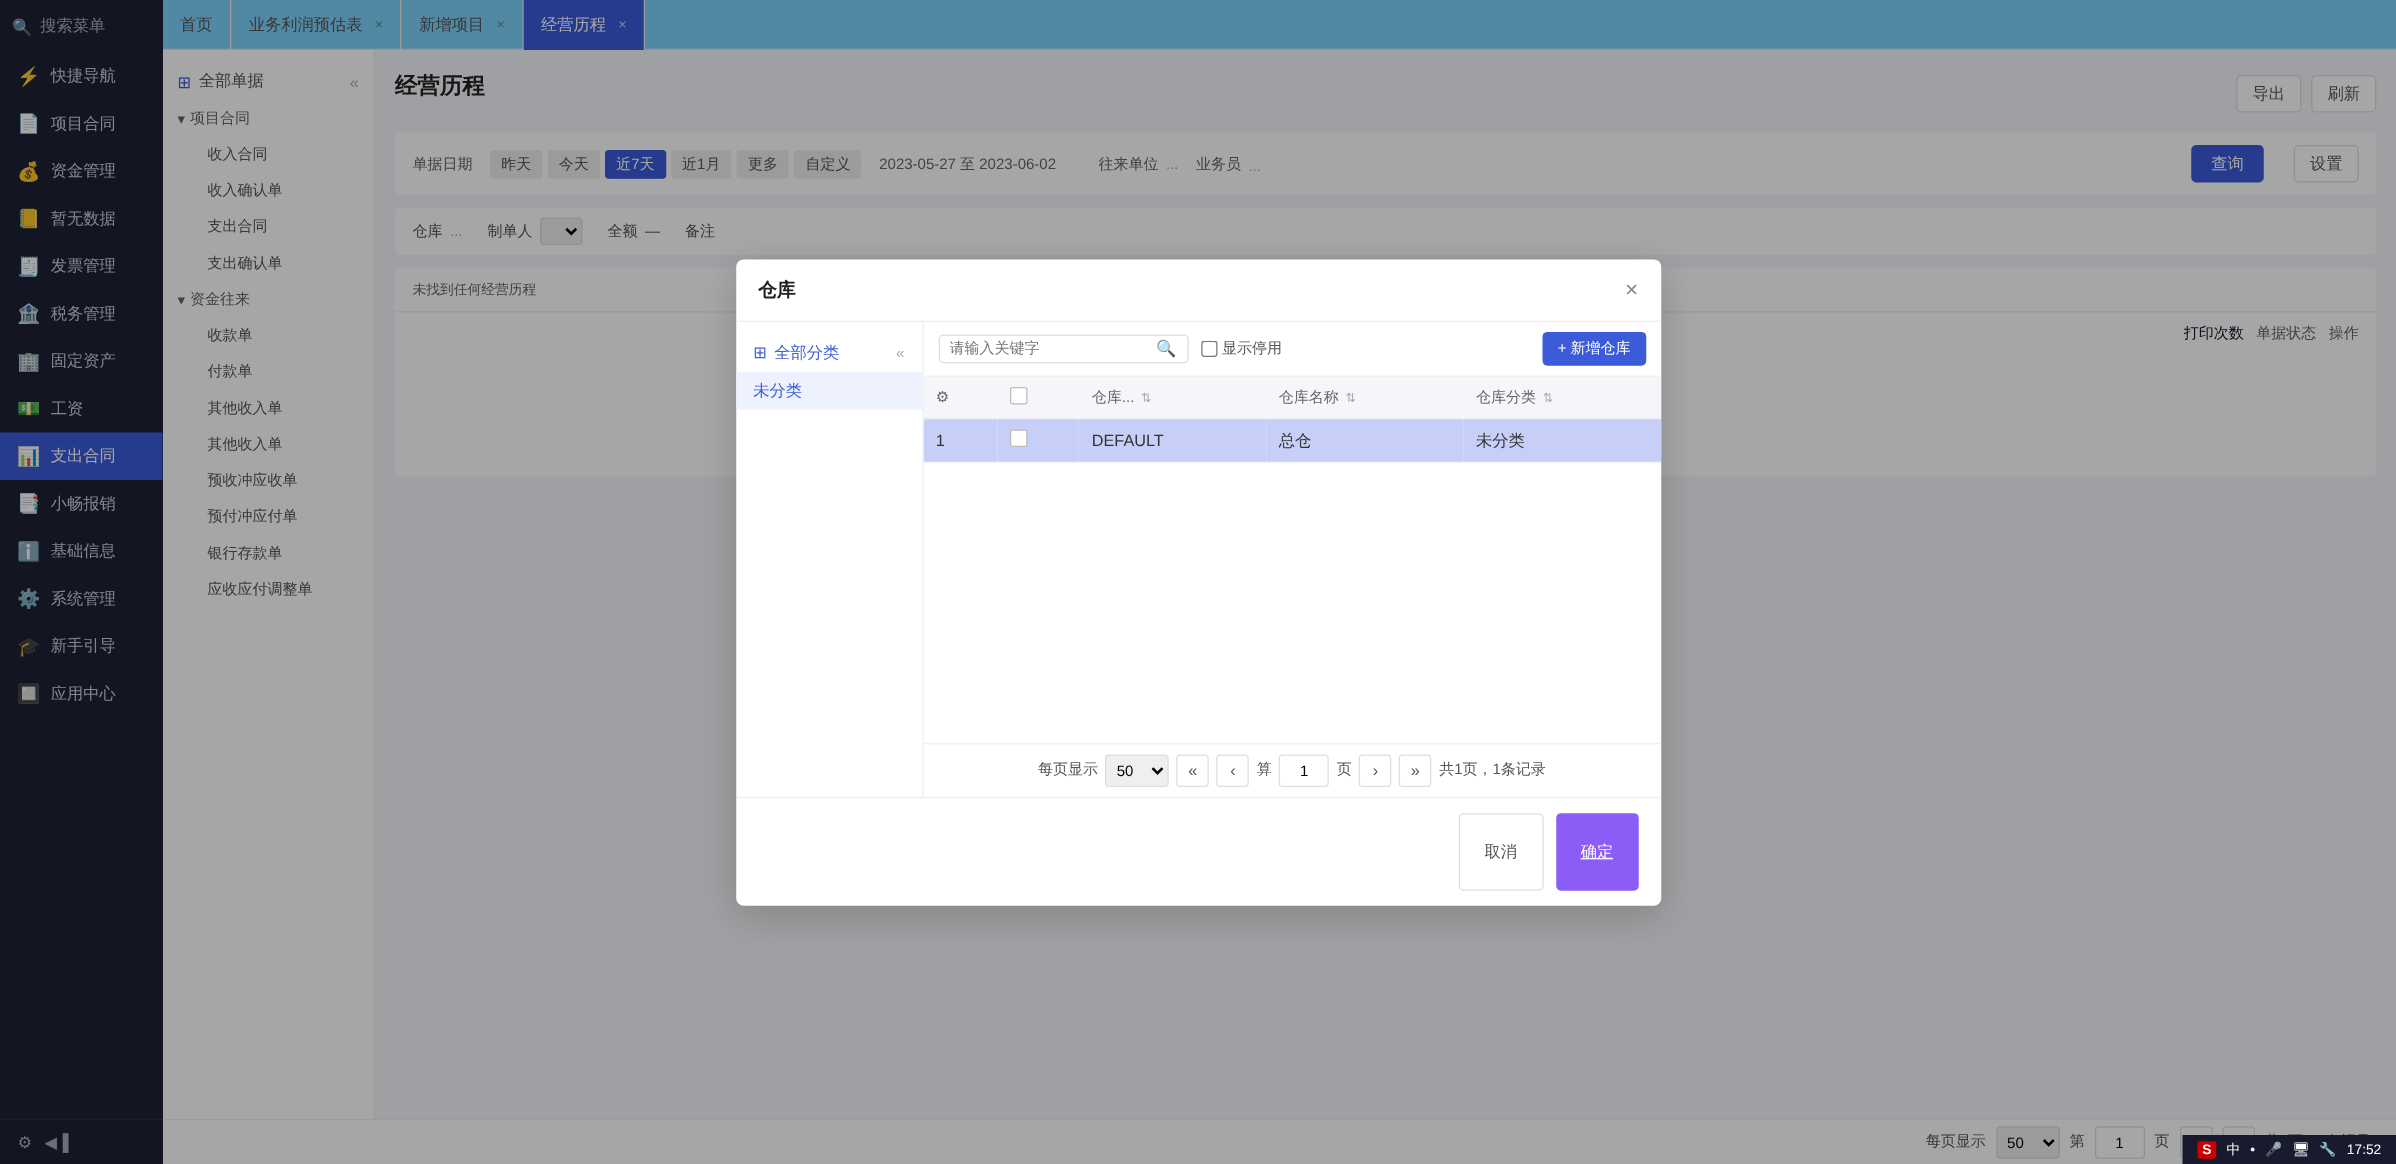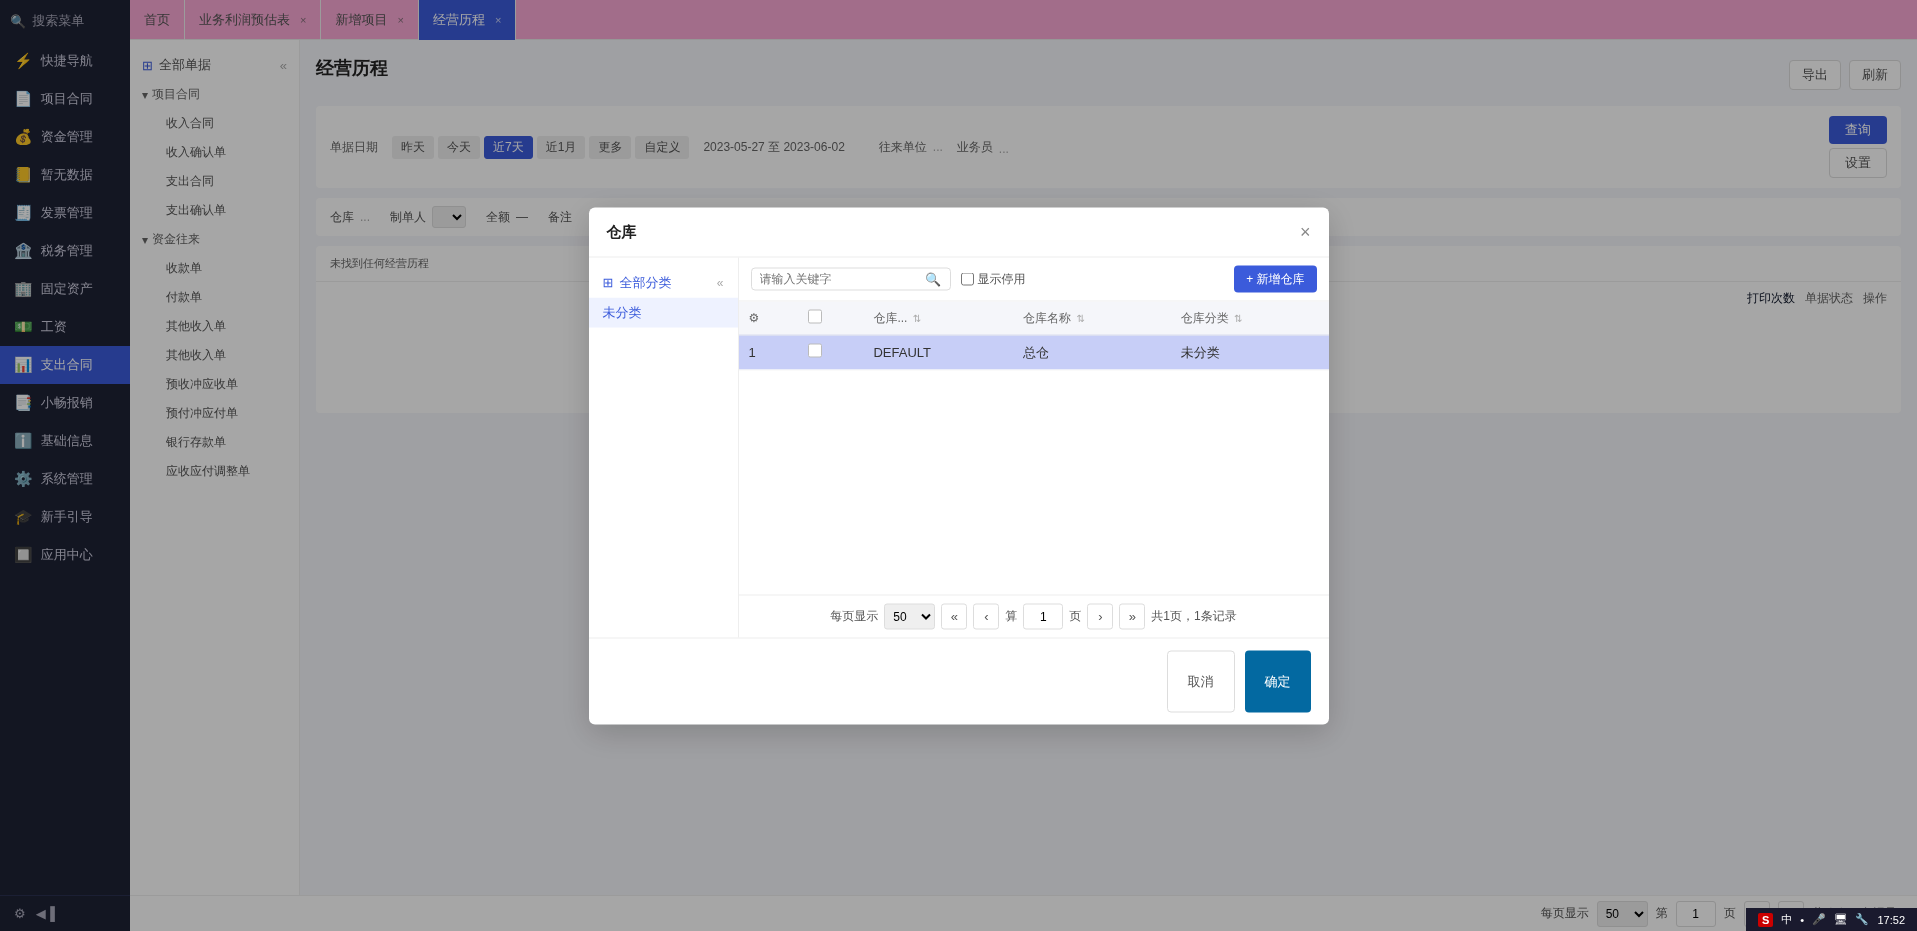--- a/index.html
+++ b/index.html
@@ -17,21 +17,21 @@
       padding: 10px 14px; display: flex; align-items: center; gap: 8px; color: #ccd; cursor: pointer; font-size: 13px;
     }
     .sidebar-item.active { background: #3b5bdb; color: #fff; }
     .sidebar-item .icon { font-size: 15px; }
     .sidebar-bottom {
       margin-top: auto; padding: 10px 14px; display: flex; align-items: center; gap: 10px; color: #aab; border-top: 1px solid #2a3050;
     }
 
     
     .topbar {
-      position: fixed; left: 130px; top: 0; right: 0; height: 40px; background: #f9a8d4; display: flex; align-items: center; border-bottom: 1px solid #e8e8e8;
+      position: fixed; left: 130px; top: 0; right: 0; height: 40px; background: #7dd3fc; display: flex; align-items: center; border-bottom: 1px solid #e8e8e8;
     }
     .tab {
       padding: 0 14px; height: 40px; display: flex; align-items: center; gap: 6px; font-size: 13px; color: #555; cursor: pointer; border-right: 1px solid #f0f0f0;
     }
     .tab.active { background: #3b5bdb; color: #fff; }
     .tab .close { font-size: 11px; opacity: 0.7; margin-left: 4px; }
 
     
     .main-area {
       position: fixed; left: 130px; top: 40px; right: 0; bottom: 0; background: #f5f6fa; display: flex;
@@ -126,21 +126,21 @@
     }
     .page-btn { border: 1px solid #ddd; background: #fff; width: 26px; height: 26px; border-radius: 3px; cursor: pointer; display: flex; align-items: center; justify-content: center; font-size: 13px; color: #555; }
     .page-input { width: 40px; height: 26px; border: 1px solid #ddd; border-radius: 3px; text-align: center; font-size: 12px; }
     .per-page-select { height: 26px; border: 1px solid #ddd; border-radius: 3px; font-size: 12px; padding: 0 4px; }
 
     
     .modal-footer {
       padding: 12px 18px; display: flex; justify-content: flex-end; gap: 10px; border-top: 1px solid #eee;
     }
     .btn-cancel { background: #fff; color: #555; border: 1px solid #ddd; padding: 6px 20px; border-radius: 4px; cursor: pointer; font-size: 13px; }
-    .btn-confirm { background: #0369a1; color: #fff; border: none; padding: 22px 20px; border-radius: 4px; cursor: pointer; font-size: 13px; }
+    .btn-confirm { background: #8b5cf6; color: #fff; border: none; padding: 22px 20px; border-radius: 4px; cursor: pointer; font-size: 13px; text-decoration: underline; }
 
     
     .modal-left-scroll { overflow-y: auto; height: calc(100% - 36px); }
 
     .checkbox { width: 14px; height: 14px; border: 1px solid #bbb; border-radius: 2px; display: inline-block; background: #fff; }
   </style>
 </head>
 <body>
 
 <div class="sidebar">
@@ -287,21 +287,21 @@
       </div>
       <span class="date-range">2023-05-27 至 2023-06-02</span>
       <div style="margin-left:20px;display:flex;align-items:center;gap:6px;">
         <span class="filter-label">往来单位</span>
         <span style="color:#aaa;font-size:12px;">...</span>
       </div>
       <div style="display:flex;align-items:flex-end;gap:6px;">
         <span class="filter-label">业务员</span>
         <span style="color:#aaa;font-size:12px;">...</span>
       </div>
-      <div style="margin-left:auto;display:flex;gap:4px;flex-direction:column;">
+      <div style="margin-left:auto;display:flex;gap:24px;">
         <button class="btn-primary">查询</button>
         <button class="btn-default">设置</button>
       </div>
     </div>
 
     <div class="filter-row2">
       <div class="filter-field">
         <span>仓库</span>
         <span style="color:#aaa;font-size:12px;">...</span>
       </div>

